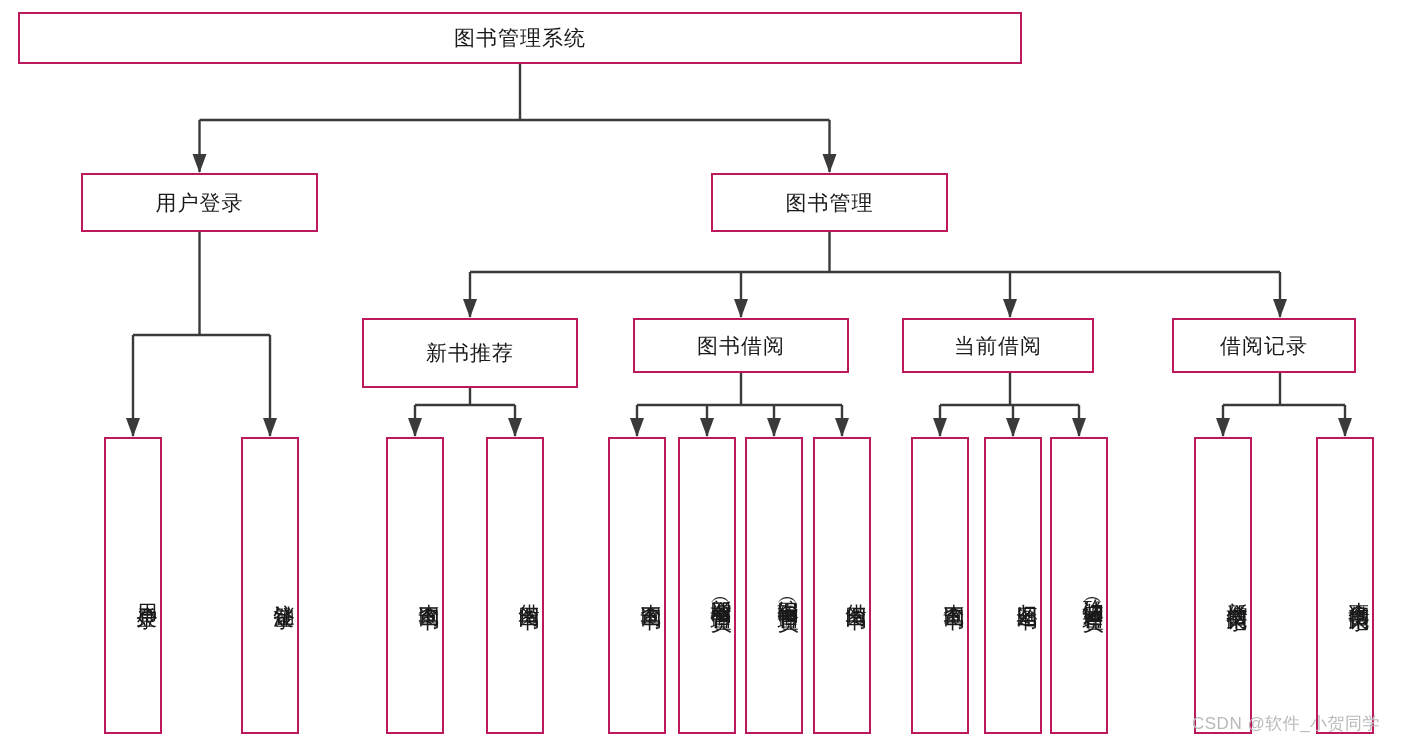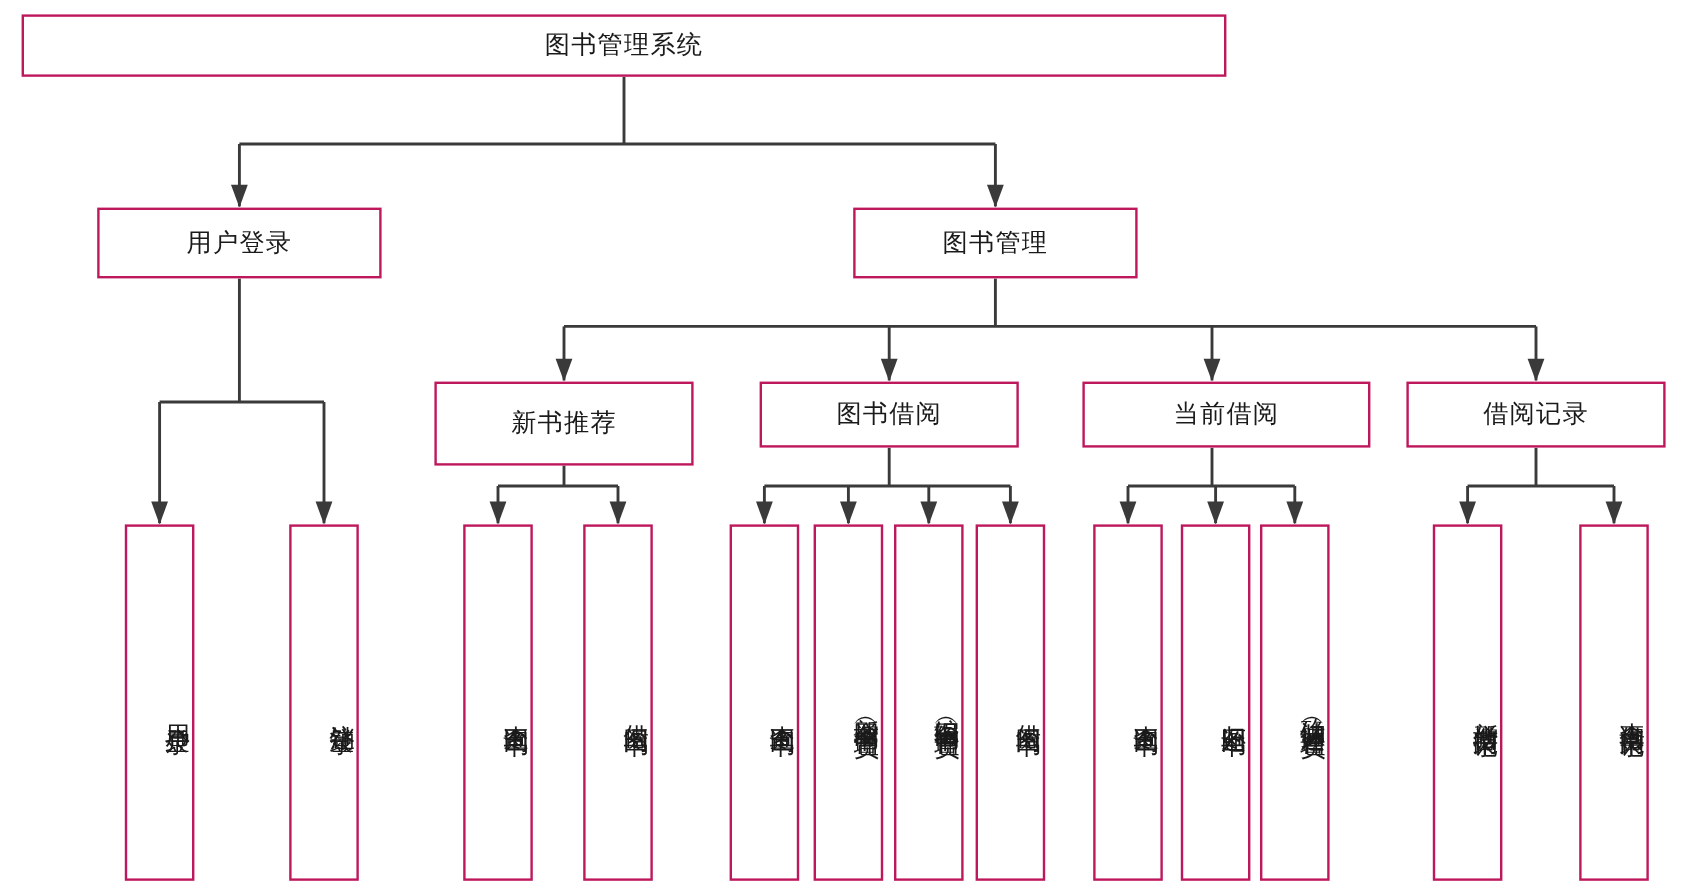--- a/index.html
+++ b/index.html
@@ -132,24 +132,24 @@
       </div>
       <div class="node horizontal" style="left: 711px; top: 173px; width: 237px; height: 59px;">
         <span class="node-label">图书管理</span>
       </div>
       <div class="node horizontal" style="left: 362px; top: 318px; width: 216px; height: 70px;">
         <span class="node-label">新书推荐</span>
       </div>
       <div class="node horizontal" style="left: 633px; top: 318px; width: 216px; height: 55px; text-align: center;">
         <span class="node-label">图书借阅</span>
       </div>
-      <div class="node horizontal" style="left: 902px; top: 318px; width: 240px; height: 55px;">
+      <div class="node horizontal" style="left: 902px; top: 318px; width: 192px; height: 55px;">
         <span class="node-label">当前借阅</span>
       </div>
-      <div class="node horizontal" style="left: 1172px; top: 318px; width: 216px; height: 55px;">
+      <div class="node horizontal" style="left: 1172px; top: 318px; width: 184px; height: 55px;">
         <span class="node-label">借阅记录</span>
       </div>
       <div class="node vertical" style="left: 104px; top: 437px; width: 58px; height: 297px;">
         <span class="node-label">用户登录</span>
       </div>
       <div class="node vertical" style="left: 241px; top: 437px; width: 58px; height: 297px;">
         <span class="node-label">注销登录</span>
       </div>
       <div class="node vertical" style="left: 386px; top: 437px; width: 58px; height: 297px;">
         <span class="node-label">查询图书</span>
@@ -178,13 +178,14 @@
       <div class="node vertical" style="left: 1050px; top: 437px; width: 58px; height: 297px;">
         <span class="node-label">确认归还（管理员）</span>
       </div>
       <div class="node vertical" style="left: 1194px; top: 437px; width: 58px; height: 297px;">
         <span class="node-label">新增借阅记录</span>
       </div>
       <div class="node vertical" style="left: 1316px; top: 437px; width: 58px; height: 297px;">
         <span class="node-label">查询借阅记录</span>
       </div>
     </div>
+  <div class="watermark" id="watermark" style="left: 1192px; top: 712px;">CSDN @软件_小贺同学</div>
 </div>
 
 </body></html>

